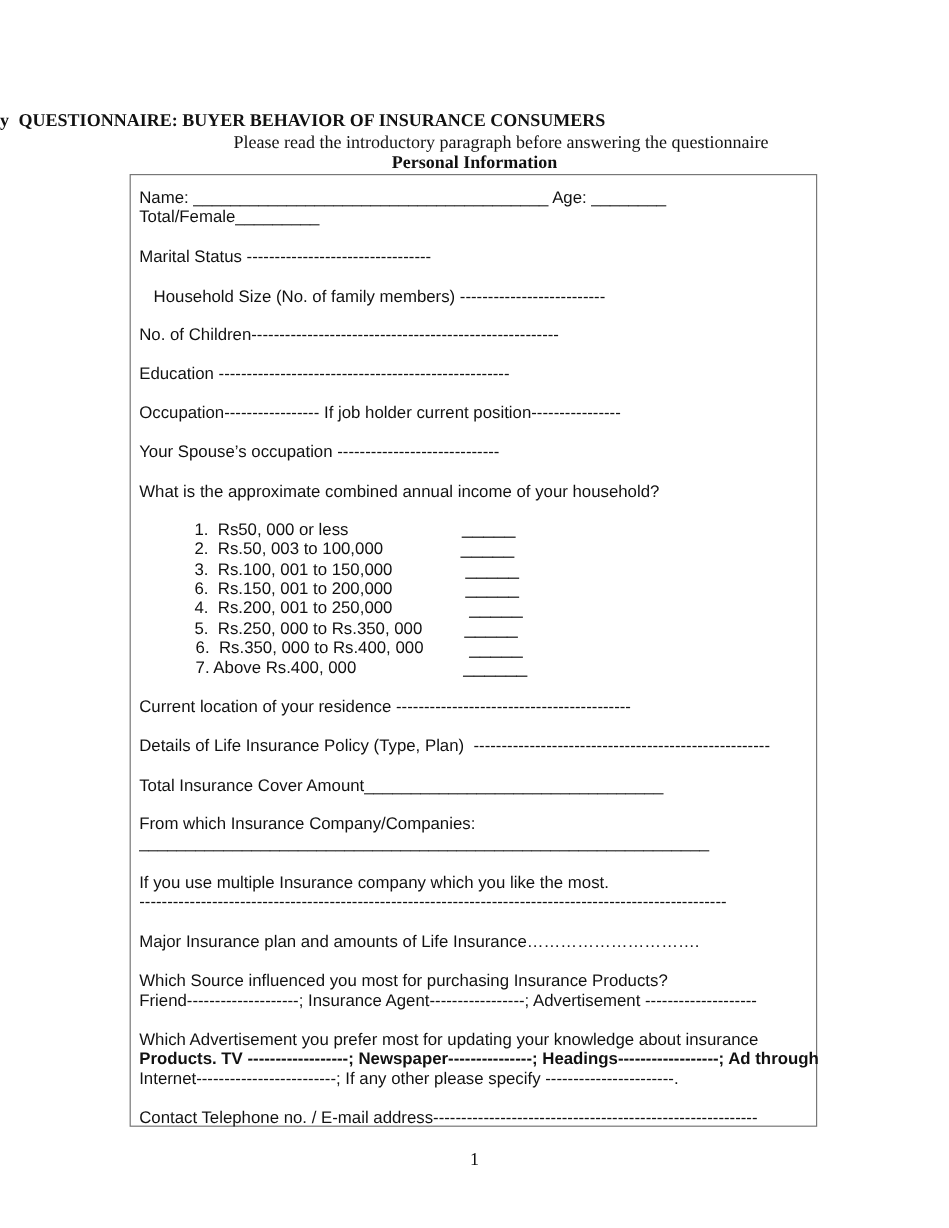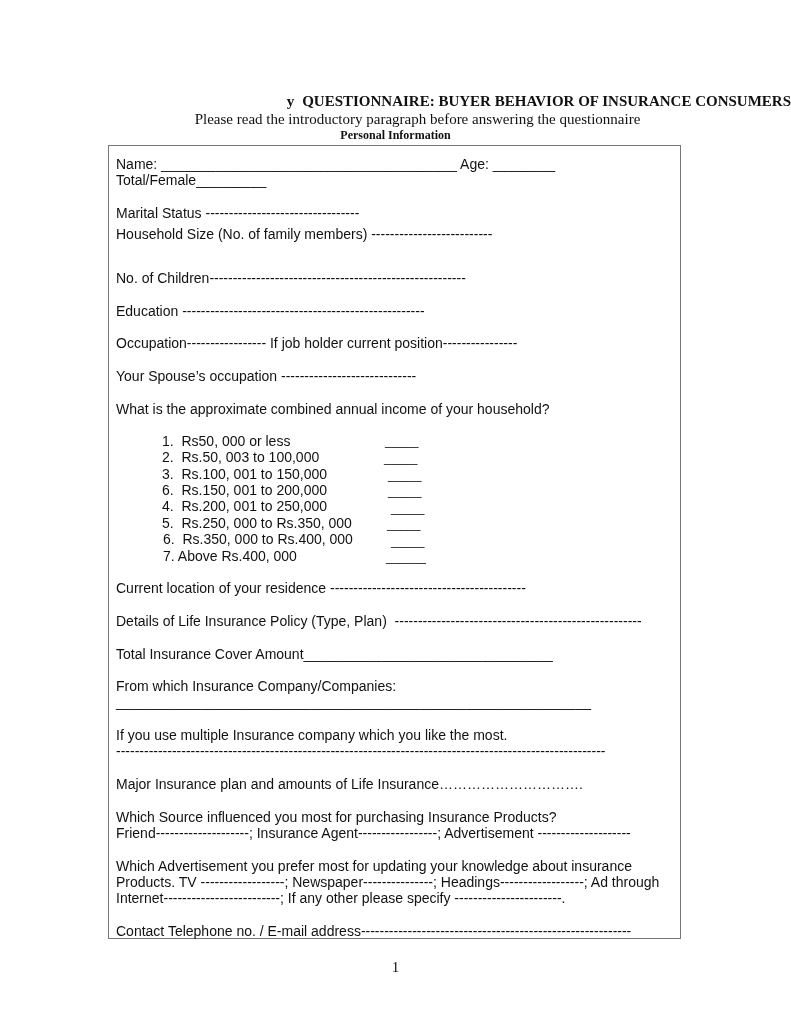--- a/index.html
+++ b/index.html
@@ -12,21 +12,21 @@
       height: 1023px;
       position: relative;
       overflow: hidden;
       color: #111111;
     }
     .title {
       position: absolute;
       left: 0;
       top: 93px;
       width: 791px;
-      text-align: right;
+      text-align: left;
       font-family: "Liberation Serif", serif;
       font-weight: bold;
       font-size: 15px;
       letter-spacing: 0px;
       margin-left: 0px;
     }
     .title .marker { margin-right: 8px; }
     .subtitle {
       position: absolute;
       left: 0;
@@ -39,21 +39,21 @@
       box-sizing: border-box;
     }
     .section-heading {
       position: absolute;
       left: 0;
       top: 128px;
       width: 791px;
       text-align: center;
       font-family: "Liberation Serif", serif;
       font-weight: bold;
-      font-size: 12px;
+      font-size: 15px;
       padding-left: 0px;
       box-sizing: border-box;
     }
     .form-box {
       position: absolute;
       left: 108px;
       top: 145px;
       width: 573px;
       height: 794px;
       border: 1px solid #777777;
@@ -70,21 +70,21 @@
     .income-row {
       position: absolute;
       font-family: "Liberation Sans", sans-serif;
       font-size: 14px;
       line-height: 16px;
       white-space: pre;
     }
     .income-blank {
       position: absolute;
       font-family: "Liberation Sans", sans-serif;
-      font-size: 12px;
+      font-size: 16px;
       line-height: 16px;
       white-space: pre;
     }
     .page-number {
       position: absolute;
       left: 0;
       top: 959px;
       width: 791px;
       text-align: center;
       font-family: "Liberation Serif", serif;
@@ -100,21 +100,21 @@
   <span class="marker">y</span><span>QUESTIONNAIRE: BUYER BEHAVIOR OF INSURANCE CONSUMERS</span>
 </div>
 <div class="subtitle">Please read the introductory paragraph before answering the questionnaire</div>
 <div class="section-heading">Personal Information</div>
 
 <div class="form-box"></div>
 
 <div class="line" style="top:156px;">Name: ______________________________________ Age: ________</div>
 <div class="line" style="top:172px;">Total/Female_________</div>
 <div class="line" style="top:205px;">Marital Status ---------------------------------</div>
-<div class="line" style="top:226px;">Household Size (No. of family members) --------------------------</div>
+<div class="line" style="top:239px;margin-left:12px;">Household Size (No. of family members) --------------------------</div>
 <div class="line" style="top:270px;">No. of Children-------------------------------------------------------</div>
 <div class="line" style="top:303px;">Education ----------------------------------------------------</div>
 <div class="line" style="top:335px;">Occupation----------------- If job holder current position----------------</div>
 <div class="line" style="top:368px;text-align:center;">Your Spouse’s occupation -----------------------------</div>
 <div class="line" style="top:401px;">What is the approximate combined annual income of your household?</div>
 
 <div class="income-row" style="left:162px; top:433px;">1.  Rs50, 000 or less</div>
 <div class="income-blank" style="left:385px; top:433px;">_____</div>
 
 <div class="income-row" style="left:162px; top:449px;">2.  Rs.50, 003 to 100,000</div>
@@ -142,17 +142,17 @@
 <div class="line" style="top:613px;">Details of Life Insurance Policy (Type, Plan)  -----------------------------------------------------</div>
 <div class="line" style="top:646px;">Total Insurance Cover Amount________________________________</div>
 <div class="line" style="top:678px;">From which Insurance Company/Companies:</div>
 <div class="line" style="top:694px;">_____________________________________________________________</div>
 <div class="line" style="top:727px;">If you use multiple Insurance company which you like the most.</div>
 <div class="line" style="top:743px;">---------------------------------------------------------------------------------------------------------</div>
 <div class="line" style="top:776px;">Major Insurance plan and amounts of Life Insurance………………………….</div>
 <div class="line" style="top:809px;">Which Source influenced you most for purchasing Insurance Products?</div>
 <div class="line" style="top:825px;">Friend--------------------; Insurance Agent-----------------; Advertisement --------------------</div>
 <div class="line" style="top:858px;">Which Advertisement you prefer most for updating your knowledge about insurance</div>
-<div class="line" style="top:874px;">Products. TV ------------------; Newspaper---------------; Headings------------------; Ad through</div>
+<div class="line" style="top:874px;font-weight:bold;">Products. TV ------------------; Newspaper---------------; Headings------------------; Ad through</div>
 <div class="line" style="top:890px;">Internet-------------------------; If any other please specify -----------------------.</div>
 <div class="line" style="top:923px;">Contact Telephone no. / E-mail address----------------------------------------------------------</div>
 
 <div class="page-number">1</div>
 
 </body></html>

